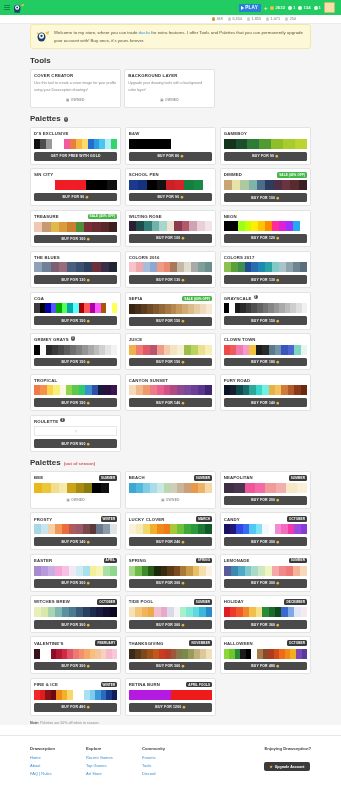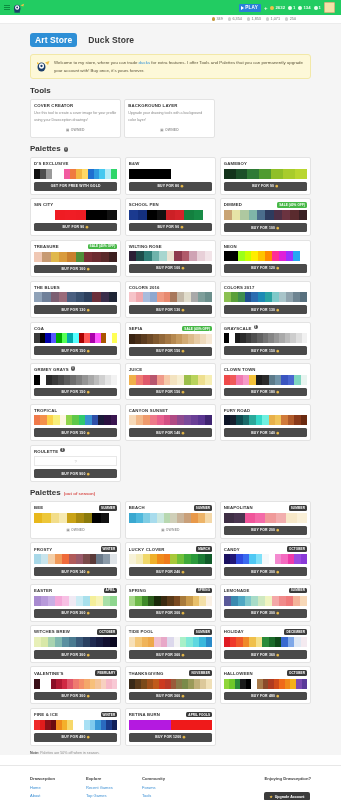--- a/index.html
+++ b/index.html
@@ -295,24 +295,20 @@
     </span>
     <span class="sub-item">
       <span class="g" style="background:#cfcfcf"></span>
       <span>250</span>
     </span>
   </div>
 
 <div class="page">
   <div class="container">
 
-    <div class="tabs">
-      <div class="tab active">Art Store</div>
-      <div class="tab">Duck Store</div>
-    </div>
 
     <div class="banner">
       <div class="banner-icon">
         <svg viewBox="0 0 28 26" width="14" height="13">
           <ellipse cx="11" cy="14" rx="8" ry="9" fill="#1d3f6b"></ellipse>
           <ellipse cx="11" cy="12" rx="5" ry="5.5" fill="#ffffff"></ellipse>
           <circle cx="11" cy="12" r="2.3" fill="#1d3f6b"></circle>
           <path d="M18 5 L27 2 L24 10 Z" fill="#f2c14a"></path>
           <path d="M2 4 L7 7 L2 9 Z" fill="#f2c14a"></path>
         </svg>

